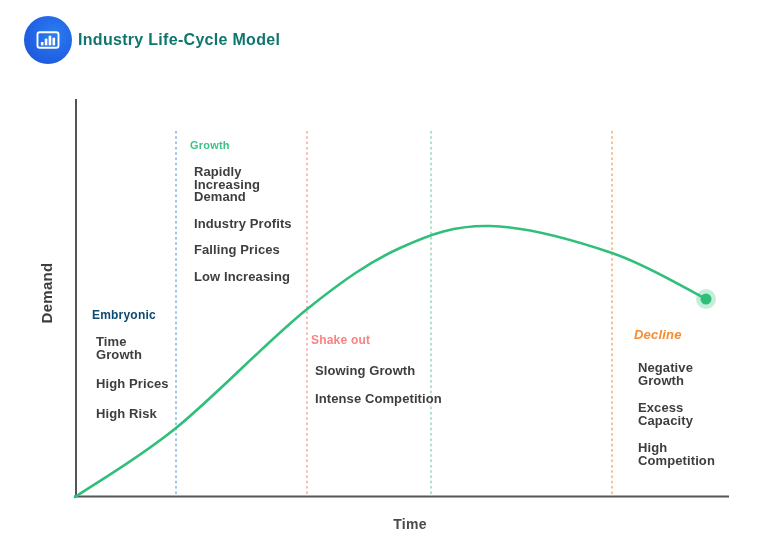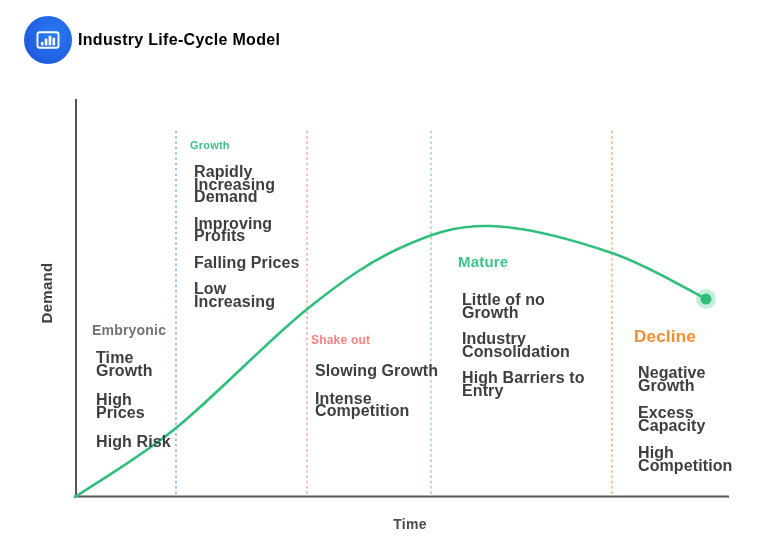--- a/index.html
+++ b/index.html
@@ -15,21 +15,21 @@
   
   .logo {
     position: absolute; left: 24px; top: 16px;
     width: 48px; height: 48px; border-radius: 50%;
     background: radial-gradient(circle at 62% 38%, #2b7ef0 0%, #2268e8 45%, #1b4ed2 100%);
     display: flex; align-items: center; justify-content: center;
   }
   .page-title {
     position: absolute; left: 78px; top: 31px;
     font-size: 16px; font-weight: 700; letter-spacing: 0.3px;
-    color: #000000;
+    color: #0f766e;
   }
 
   
   #chart-svg { position: absolute; left: 0; top: 0; }
 
   
   .y-axis-label {
     position: absolute; left: 46px; top: 293px;
     transform: translate(-50%, -50%) rotate(-90deg);
     font-size: 15px; font-weight: 700; color: #3d3d3d; letter-spacing: 0.3px;
@@ -37,43 +37,43 @@
   .x-axis-label {
     position: absolute; left: 410px; top: 524px;
     transform: translate(-50%, -50%);
     font-size: 14px; font-weight: 700; color: #4a4a4a; letter-spacing: 0.3px;
   }
 
   
   .phase { position: absolute; }
   .phase-title { font-weight: 700; letter-spacing: 0.2px; }
   .phase-item {
-    font-size: 16px; font-weight: 700; color: #3e3e3e;
+    font-size: 13px; font-weight: 700; color: #3e3e3e;
     line-height: 12.5px; white-space: pre-line; padding-left: 4px;
     letter-spacing: 0.1px;
   }
 
   .phase-embryonic { left: 92px; top: 308px; width: 84px; }
-  .phase-embryonic .phase-title { font-size: 14px; color: #737373; margin-bottom: 14px; margin-top: 14px; }
+  .phase-embryonic .phase-title { font-size: 12px; color: #0c4a6e; margin-bottom: 14px; }
   .phase-embryonic .phase-item { margin-bottom: 17px; }
 
   .phase-growth { left: 190px; top: 139px; width: 112px; }
   .phase-growth .phase-title { font-size: 11px; color: #3dc389; margin-bottom: 15px; }
   .phase-growth .phase-item { margin-bottom: 14px; }
 
   .phase-shakeout { left: 311px; top: 333px; width: 132px; }
   .phase-shakeout .phase-title { font-size: 12px; color: #f98282; margin-bottom: 18px; }
   .phase-shakeout .phase-item { margin-bottom: 15px; }
 
   .phase-mature { left: 458px; top: 253px; width: 128px; }
   .phase-mature .phase-title { font-size: 15px; color: #3dc389; margin-bottom: 24px; }
   .phase-mature .phase-item { margin-bottom: 14px; }
 
   .phase-decline { left: 634px; top: 327px; width: 102px; }
-  .phase-decline .phase-title { font-size: 17px; color: #f68d31; margin-bottom: 20px; }
+  .phase-decline .phase-title { font-size: 13px; color: #f68d31; margin-bottom: 20px; font-style: italic; }
   .phase-decline .phase-item { margin-bottom: 15px; }
 </style>
 </head>
 <body>
 
 <div id="stage">
 
   <div class="logo">
     <svg width="30" height="30" viewBox="0 0 24 24">
       <rect x="3.6" y="5.8" width="16.8" height="12.4" rx="1.8" fill="none" stroke="#ffffff" stroke-width="1.5"></rect>
@@ -115,37 +115,31 @@
     <div class="phase-title">Embryonic</div>
     <div class="phase-item">Time Growth</div>
     <div class="phase-item">High Prices</div>
     <div class="phase-item">High Risk</div>
   </div>
 
   <div class="phase phase-growth">
     <div class="phase-title">Growth</div>
     <div class="phase-item">Rapidly Increasing
 Demand</div>
-    <div class="phase-item">Improving Profits</div>
+    <div class="phase-item">Industry Profits</div>
     <div class="phase-item">Falling Prices</div>
     <div class="phase-item">Low Increasing</div>
   </div>
 
   <div class="phase phase-shakeout">
     <div class="phase-title">Shake out</div>
     <div class="phase-item">Slowing Growth</div>
     <div class="phase-item">Intense Competition</div>
   </div>
 
-  <div class="phase phase-mature">
-    <div class="phase-title">Mature</div>
-    <div class="phase-item">Little of no Growth</div>
-    <div class="phase-item">Industry Consolidation</div>
-    <div class="phase-item">High Barriers to Entry</div>
-  </div>
 
   <div class="phase phase-decline">
     <div class="phase-title">Decline</div>
     <div class="phase-item">Negative Growth</div>
     <div class="phase-item">Excess Capacity</div>
     <div class="phase-item">High Competition</div>
   </div>
 
 </div>
 

